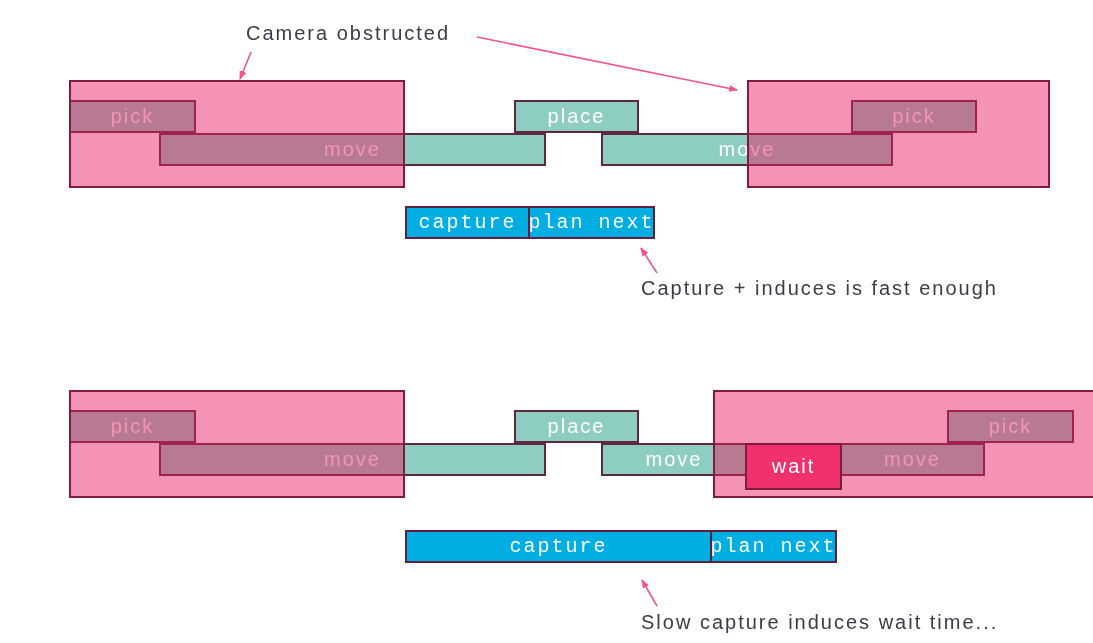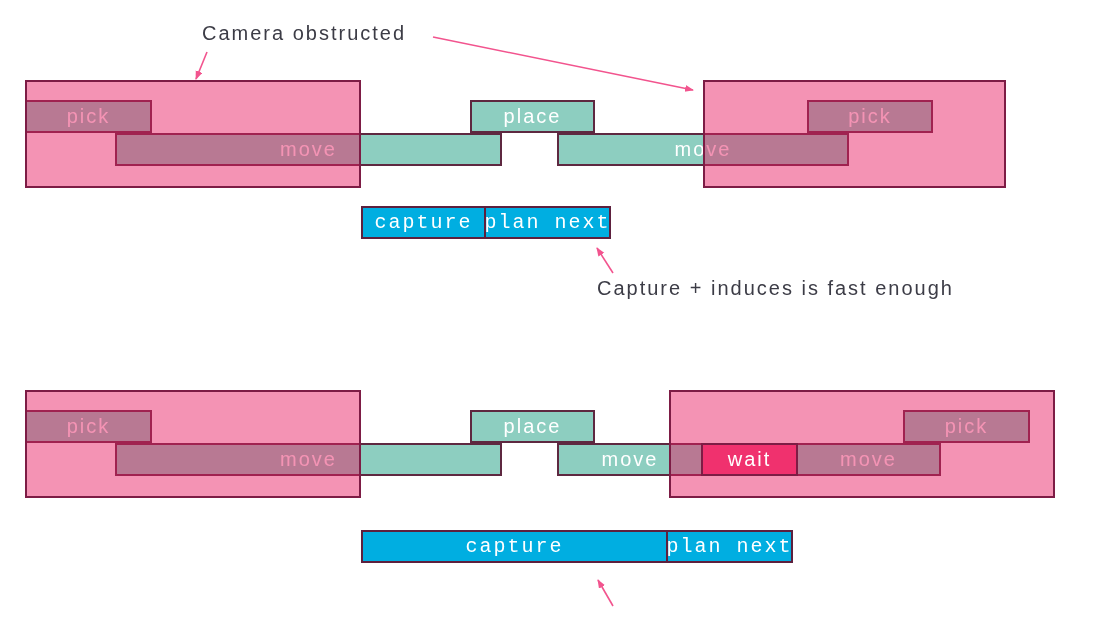--- a/index.html
+++ b/index.html
@@ -3,21 +3,21 @@
 <meta charset="utf-8">
 <style>
   html,body { margin:0; padding:0; background:#ffffff; }
   #canvas {
     position:relative;
     width:1093px; height:643px;
     background:#ffffff;
     overflow:hidden;
     font-family:"Liberation Sans", sans-serif;
   }
-  .layer { position:absolute; inset:0; }
+  .layer { position:absolute; inset:0;margin-left:44px; }
   #bars-layer    { z-index:1; }
   #regions-layer { z-index:2; }
   #wait-layer    { z-index:3; }
   #arrows-layer  { z-index:4; pointer-events:none; }
   #text-layer    { z-index:5; pointer-events:none; }
 
   .bar {
     position:absolute;
     box-sizing:border-box;
     display:flex; align-items:center; justify-content:center;
@@ -73,35 +73,36 @@
       <div class="bar capture" style="left: 361px; top: 530px; width: 307px; height: 33px;">capture</div>
       <div class="bar capture" style="left: 666px; top: 530px; width: 127px; height: 33px;">plan next</div>
     </div>
   <div class="layer" id="regions-layer">
       <div class="region" style="left: 25px; top: 80px; width: 336px; height: 108px;"></div>
       <div class="region" style="left: 703px; top: 80px; width: 303px; height: 108px;"></div>
       <div class="region" style="left: 25px; top: 390px; width: 336px; height: 108px;"></div>
       <div class="region" style="left: 669px; top: 390px; width: 386px; height: 108px;"></div>
     </div>
   <div class="layer" id="wait-layer">
-      <div class="bar wait" style="left: 701px; top: 443px; width: 97px; height: 33px;">wait</div>
+      <div class="bar wait" style="left: 701px; top: 443px; width: 97px; height: 47px;">wait</div>
     </div>
 
   <div class="layer" id="arrows-layer">
     <svg>
       <defs>
         <marker id="ah" markerWidth="10" markerHeight="8" refX="8" refY="3.5" orient="auto" markerUnits="userSpaceOnUse">
           <path d="M0,0 L9,3.5 L0,7 Z" fill="#F2548E"></path>
         </marker>
       </defs>
     <line x1="207" y1="52" x2="196" y2="79" class="arrow-line" marker-end="url(#ah)"></line>
         <line x1="433" y1="37" x2="693" y2="90" class="arrow-line" marker-end="url(#ah)"></line>
         <line x1="613" y1="273" x2="597" y2="248" class="arrow-line" marker-end="url(#ah)"></line>
         <line x1="613" y1="606" x2="598" y2="580" class="arrow-line" marker-end="url(#ah)"></line>
       </svg>
   </div>
 
   <div class="layer" id="text-layer">
     <div class="annotation" id="ann-camera">Camera obstructed</div>
     <div class="annotation" id="ann-fast">Capture + induces is fast enough</div>
+    <div class="annotation" id="ann-slow">Slow capture induces wait time...</div>
   </div>
 
 </div>
 
 </body></html>

